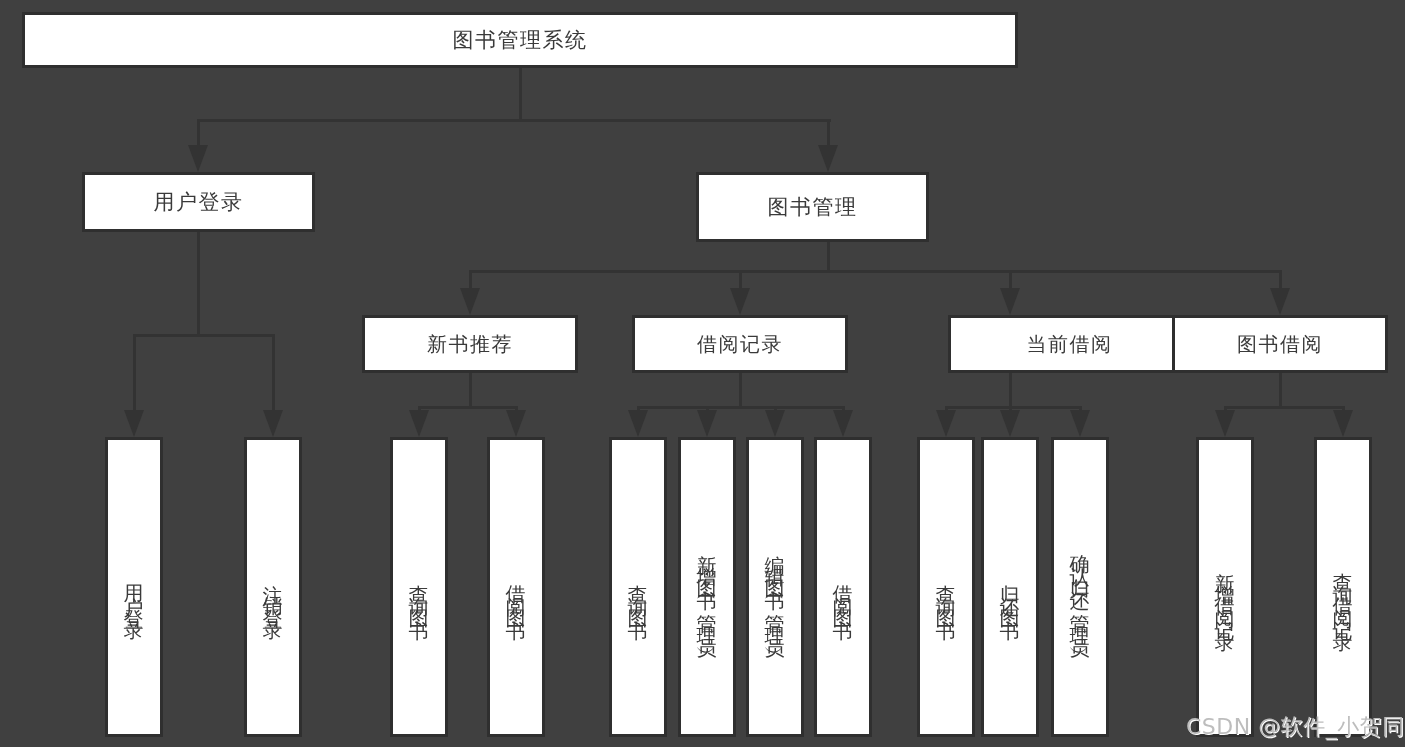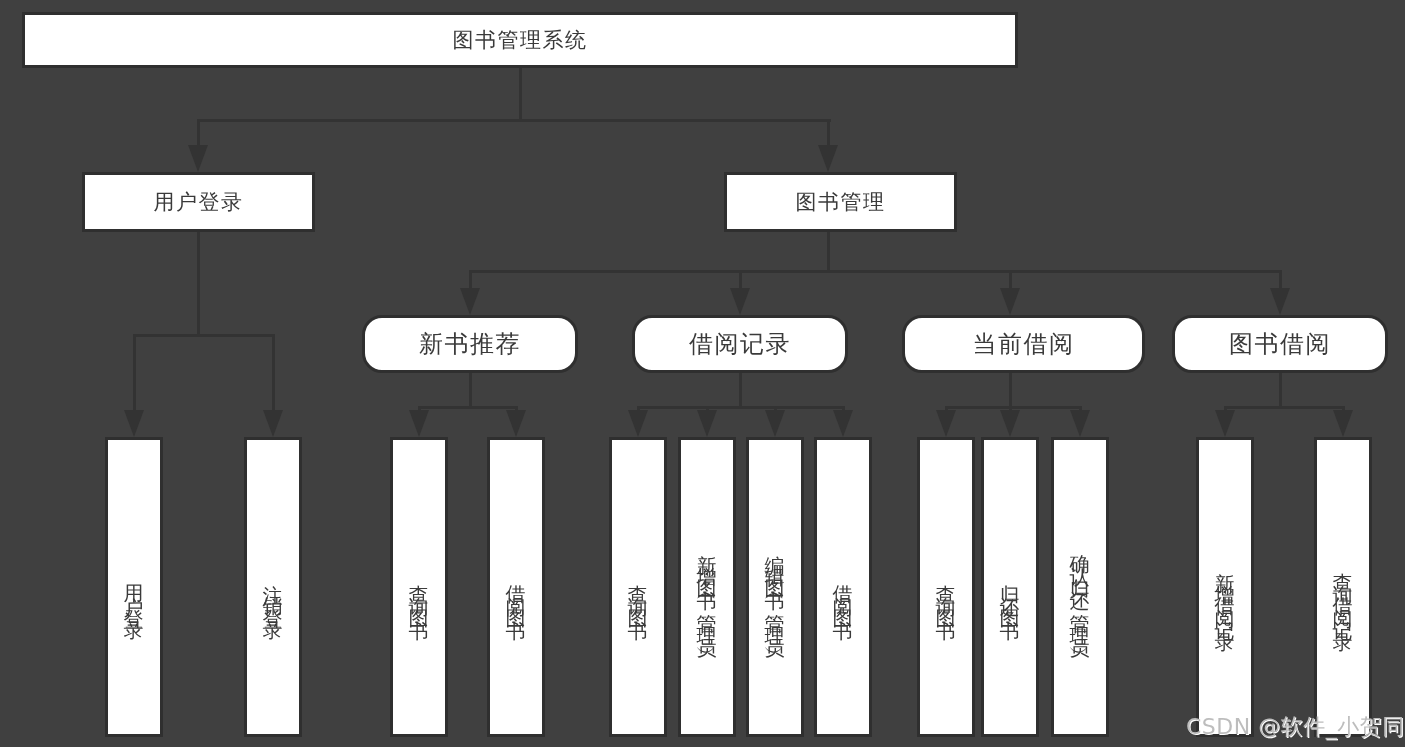--- a/index.html
+++ b/index.html
@@ -6,21 +6,21 @@
   #canvas{
     position:relative;width:1405px;height:747px;background:#404040;overflow:hidden;
     font-family:"DejaVu Sans",sans-serif;color:#3a3a3a;padding-left:40px;
   }
   .node{
     position:absolute;box-sizing:border-box;background:#ffffff;
     border:3px solid #2f2f2f;display:flex;align-items:center;justify-content:center;
     text-align:center;z-index:2;
   }
   .hnode{font-size:21px;letter-spacing:1.5px;}
-  .l3{font-size:24px;border-radius:20px;}
+  .l3{font-size:20px;}
   .leaf{width:58px;height:300px;top:437px;font-size:20px;}
   .vtext{
     writing-mode:vertical-lr;text-orientation:mixed;
     letter-spacing:12px;line-height:1;padding-top:12px;
   }
   .hl,.vl{position:absolute;background:#333333;z-index:1;}
   .hl{height:3px;}
   .vl{width:3px;}
   .ah{
     position:absolute;width:0;height:0;z-index:1;
@@ -35,27 +35,27 @@
 </style>
 </head>
 <body>
 
 <div id="canvas">
 
   <div class="node hnode" style="left:22px;top:12px;width:996px;height:56px">图书管理系统</div>
 
   <div class="node hnode" style="left:82px;top:172px;width:233px;height:60px">用户登录</div>
 
-  <div class="node hnode" style="left:724px;top:172px;width:233px;height:60px">图书管理</div>
+  <div class="node hnode" style="left:696px;top:172px;width:233px;height:70px">图书管理</div>
 
   <div class="node hnode l3" style="left:362px;top:315px;width:216px;height:58px">新书推荐</div>
 
   <div class="node hnode l3" style="left:632px;top:315px;width:216px;height:58px">借阅记录</div>
 
-  <div class="node hnode l3" style="left:902px;top:315px;width:243px;height:58px">当前借阅</div>
+  <div class="node hnode l3" style="left:948px;top:315px;width:243px;height:58px">当前借阅</div>
 
   <div class="node hnode l3" style="left:1172px;top:315px;width:216px;height:58px">图书借阅</div>
 
   <div class="node leaf" style="left:105px">
     <span class="vtext">用户登录</span>
   </div>
   <div class="node leaf" style="left:244px">
     <span class="vtext">注销登录</span>
   </div>
 

